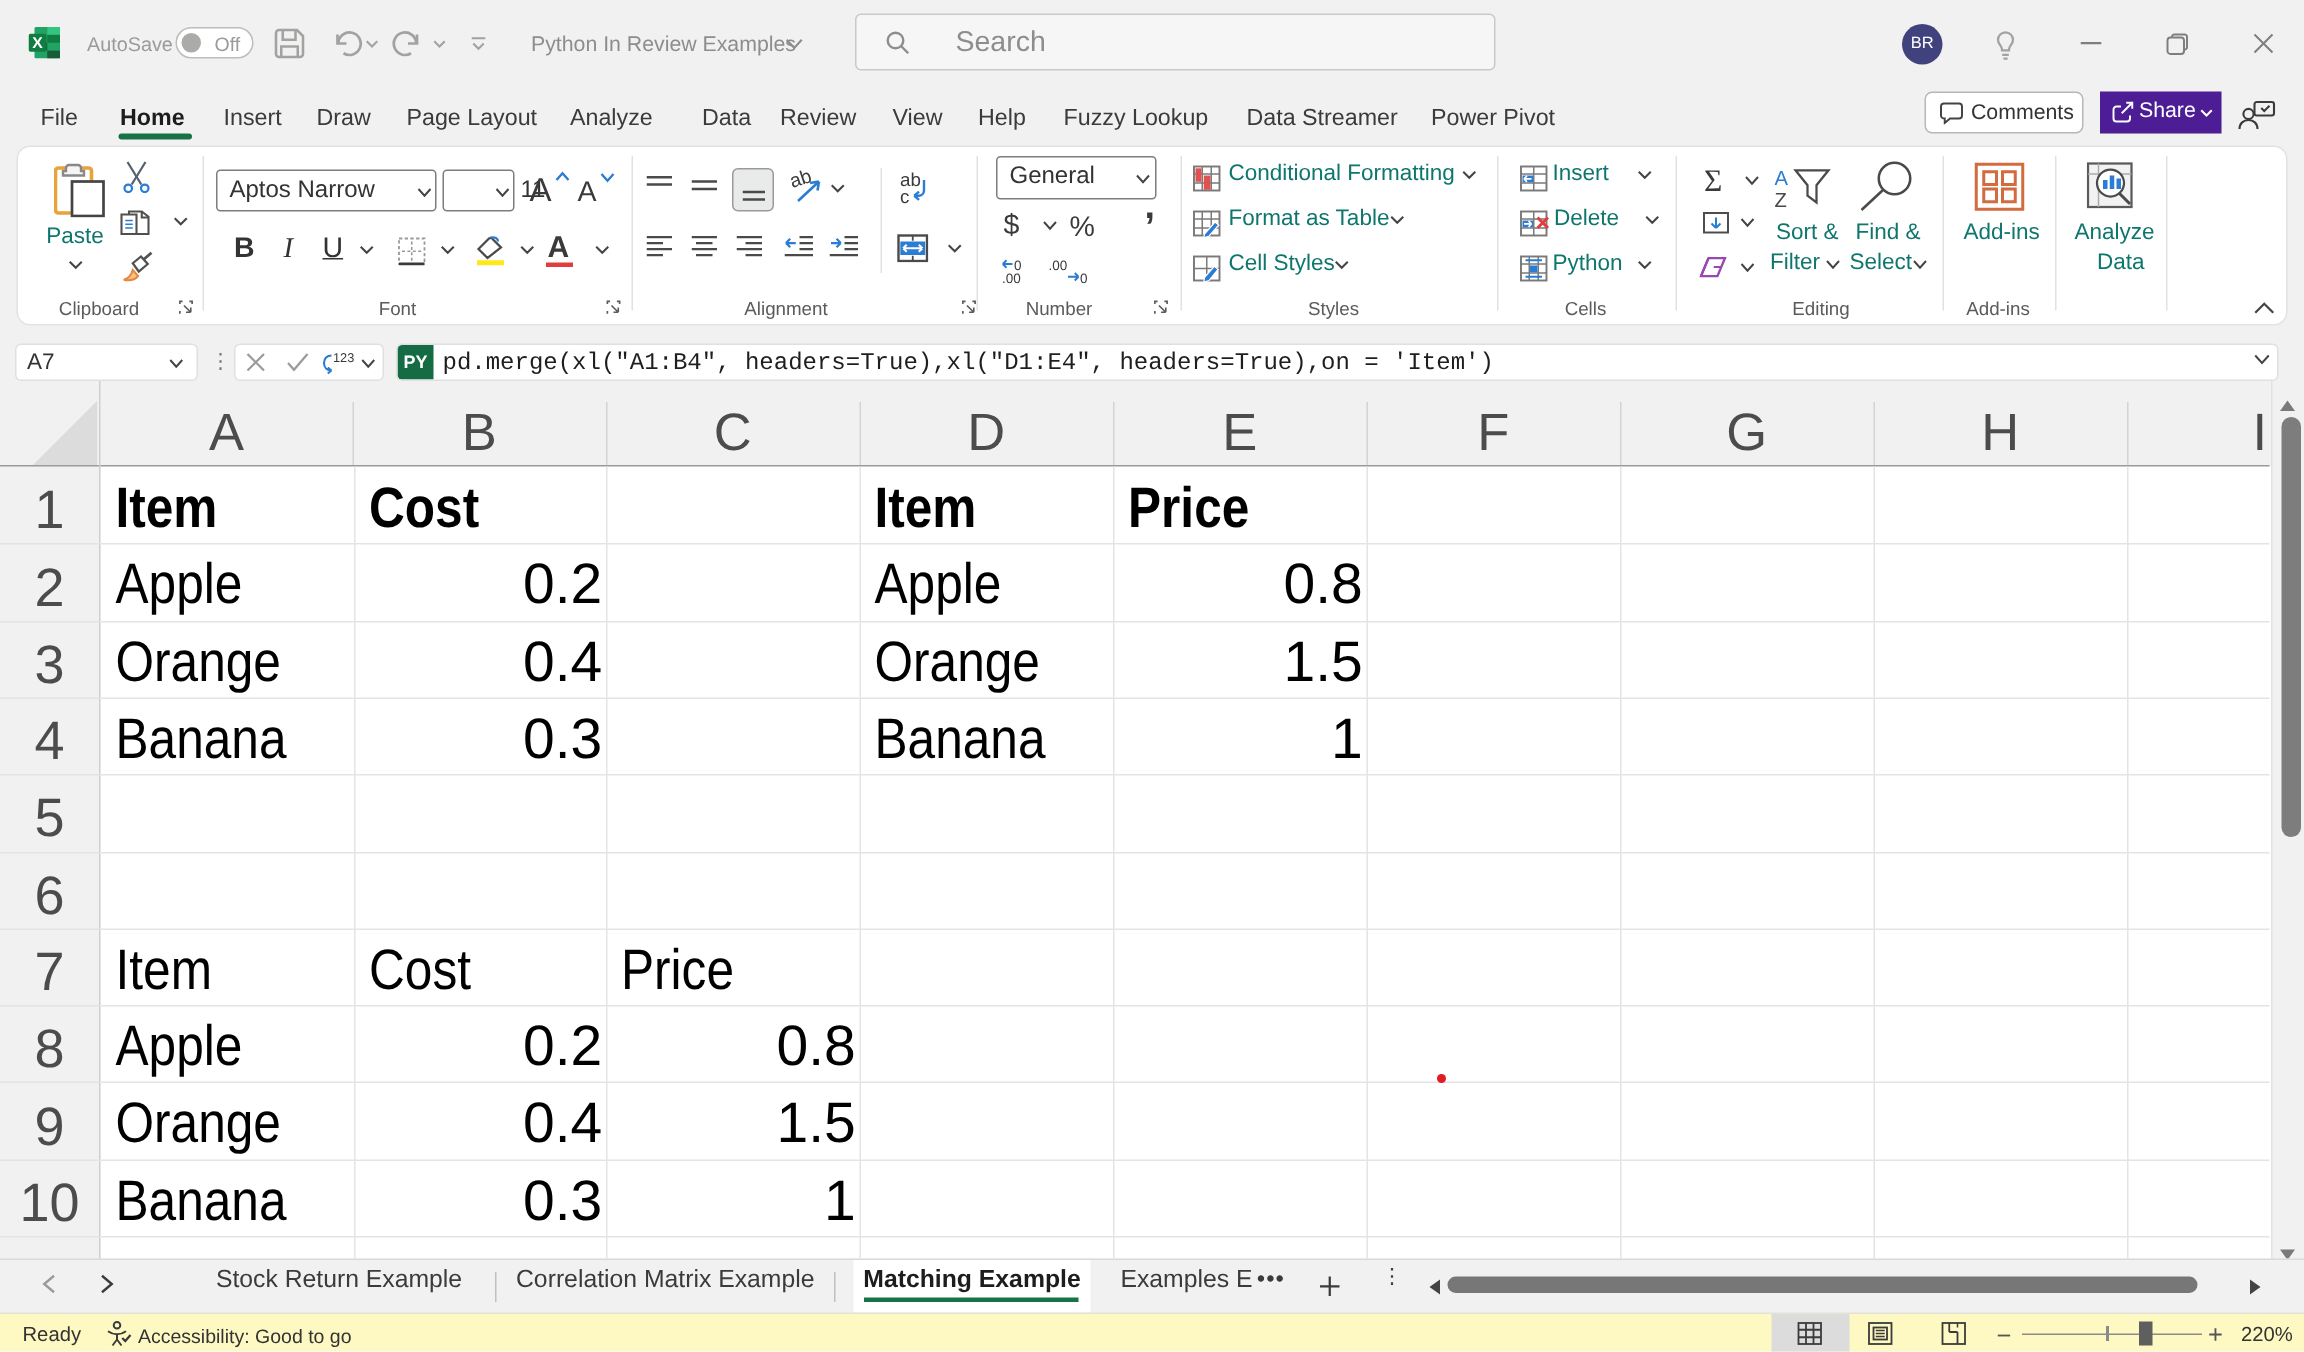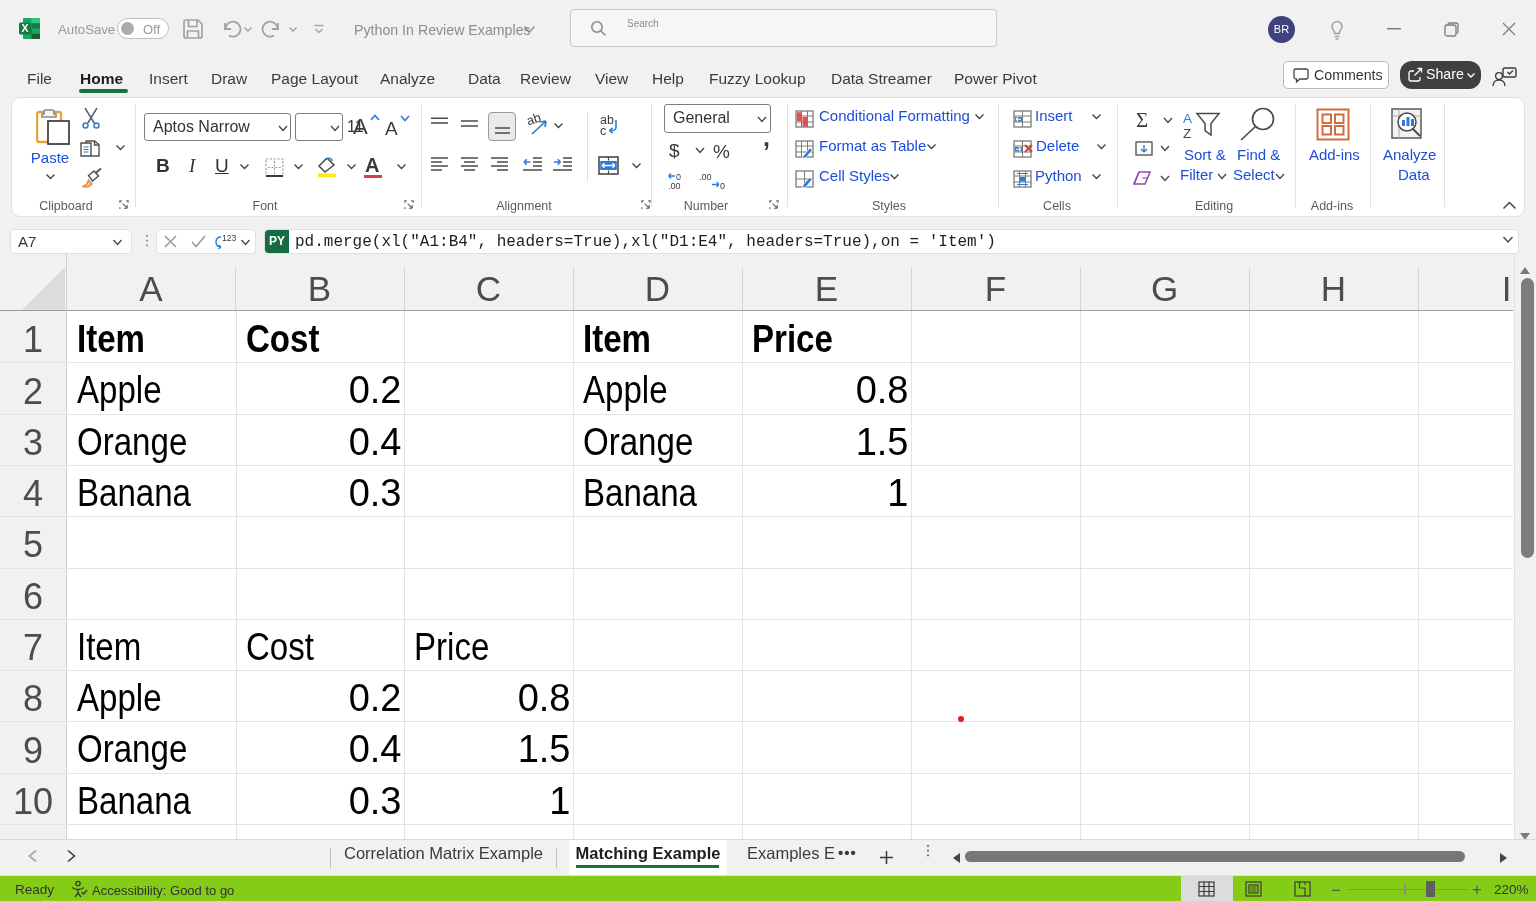--- a/index.html
+++ b/index.html
@@ -9,40 +9,40 @@
 
 #titlebar { position:absolute; left:0; top:0; width:1536px; height:58px; background:#f0f1f0; }
 
 #menurow { position:absolute; left:0; top:58px; width:1536px; height:39px; background:#f0f1f0; }
 .mtab { position:absolute; top:12px; font-size:15.5px; color:#3b3b3b; white-space:nowrap; }
 
 #ribbon { position:absolute; left:11px; top:97px; width:1514px; height:120px; background:#ffffff; border:1px solid #e2e2e2; border-radius:9px; }
 .gsep { position:absolute; top:6px; height:103px; width:1px; background:#e3e1e0; }
 .glabel { position:absolute; top:101px; font-size:12.5px; color:#5c5b59; text-align:center; white-space:nowrap; transform:translateX(-50%); }
 .launcher { position:absolute; top:104px; width:10px; height:10px; }
-.rtext { font-size:15px; color:#1d4ed8; white-space:nowrap; position:absolute; }
+.rtext { font-size:15px; color:#0f766e; white-space:nowrap; position:absolute; }
 .chev { position:absolute; }
 
 #fbar { position:absolute; left:0; top:217px; width:1536px; height:45px; background:#f0f1f0; }
 .fbox { position:absolute; top:12px; height:25px; background:#fff; border:1px solid #e0e0e0; border-radius:4px;padding-left:18px; }
 
 #grid { position:absolute; left:0; top:254px; width:1536px; height:586px; background:#f0f1f0; }
 #sheet { position:absolute; left:67px; top:57px; width:1446.5px; height:528.5px; background:#fff; }
 .colhdr { position:absolute; top:15px; font-size:35px; color:#4c4c4c; text-align:center; font-weight:400; line-height:40px; }
 .rowhdr { position:absolute; left:0; width:66px; text-align:center; font-size:36px; color:#4c4c4c; height:51px; line-height:51.3px; }
 .cell { position:absolute; font-size:38px; color:#000; white-space:nowrap; height:51px; line-height:51.3px; transform:scaleX(0.87); transform-origin:left center; }
 .cb { font-weight:bold; }
 .celln { position:absolute; font-size:38px; color:#000; white-space:nowrap; text-align:right; height:51px; line-height:51.3px; }
 .gv { position:absolute; width:1px; background:#e4e4e4; }
 .gh { position:absolute; height:1px; background:#e4e4e4; }
 
 #tabbar { position:absolute; left:0; top:839px; width:1536px; height:36px; background:#f0f1f0; border-top:1px solid #dadada; }
 .stab { position:absolute; top:0; height:36px; line-height:27px; font-size:16.5px; color:#3b3b3b; text-align:center; }
 
-#statusbar { position:absolute; left:0; top:875px; width:1536px; height:26px; background:#84cc16; border-top:1px solid #e0e0e0; font-size:13.5px; color:#333; }
+#statusbar { position:absolute; left:0; top:875px; width:1536px; height:26px; background:#fef9c3; border-top:1px solid #e0e0e0; font-size:13.5px; color:#333; }
 </style>
 </head>
 <body>
 <div id="titlebar">
 
   <svg class="abs" style="left:19px;top:18px" width="21" height="21" viewBox="0 0 21 21">
     <rect x="4" y="0" width="17" height="21" rx="1" fill="#21a366"></rect>
     <rect x="12.5" y="0" width="8.5" height="5.25" fill="#33c481"></rect>
     <rect x="12.5" y="15.75" width="8.5" height="5.25" fill="#185c37"></rect>
     <rect x="12.5" y="5.25" width="8.5" height="5.25" fill="#107c41"></rect>
@@ -86,21 +86,21 @@
   <div class="abs" style="left:354px;top:22px;font-size:14.2px;color:#8d8d8b;">Python In Review Examples</div>
   <svg class="abs" style="left:523px;top:25px" width="13" height="9" viewBox="0 0 13 9" fill="none" stroke="#8d8d8b" stroke-width="1.4">
       <path d="M1.5 1.5 L6.5 7 L11.5 1.5"></path>
     </svg>
 
   <div class="abs" style="left:570px;top:9px;width:427px;height:38px;background:#f5f6f5;border:1px solid #c9c9c7;border-radius:4px;">
     <svg class="abs" style="left:19px;top:10px" width="17" height="17" viewBox="0 0 17 17" fill="none" stroke="#8d8d8b" stroke-width="1.6">
       <circle cx="7" cy="7" r="5.2"></circle>
         <path d="M11 11 L15.5 15.5"></path>
     </svg>
-    <div class="abs" style="left:56px;top:8px;font-size:10px;color:#8d8d8b;">Search</div>
+    <div class="abs" style="left:66px;top:8px;font-size:19px;color:#8d8d8b;">Search</div>
   </div>
 
   <div class="abs" style="left:1268px;top:16px;width:27px;height:27px;border-radius:50%;background:#40427e;color:#fff;font-size:11px;text-align:center;line-height:27px;">BR</div>
 
   <svg class="abs" style="left:1329px;top:19px" width="16" height="21" viewBox="0 0 16 21" fill="none" stroke="#a2a2a0" stroke-width="1.5">
     <path d="M3 7.5 a5 5 0 1 1 10 0 c0 2.2-1.2 3.2-2 4.5 c-.5.8-.7 1.5-.7 2.5 h-4.6 c0-1-.2-1.7-.7-2.5 c-.8-1.3-2-2.3-2-4.5 Z"></path>
     <path d="M5.8 17.5 h4.4"></path>
       <path d="M6.6 20 h2.8"></path>
   </svg>
 
@@ -131,21 +131,21 @@
   <div class="mtab" style="left:831px;">Data Streamer</div>
   <div class="mtab" style="left:954px;">Power Pivot</div>
 
   <div class="abs" style="left:1283px;top:3px;width:106px;height:28px;background:#fff;border:1px solid #b9b7b5;border-radius:5px;">
     <svg class="abs" style="left:9px;top:6px" width="16" height="15" viewBox="0 0 16 15" fill="none" stroke="#444" stroke-width="1.3">
       <path d="M1 3 a2 2 0 0 1 2-2 h10 a2 2 0 0 1 2 2 v6 a2 2 0 0 1 -2 2 h-6 l-3.5 3 v-3 h-.5 a2 2 0 0 1 -2-2 Z"></path>
     </svg>
     <div class="abs" style="left:30px;top:5px;font-size:14.2px;color:#333;">Comments</div>
   </div>
 
-  <div class="abs" style="left:1400px;top:3px;width:81px;height:28px;background:#404040;border-radius:12px;padding-left:24px;">
+  <div class="abs" style="left:1400px;top:3px;width:81px;height:28px;background:#4c1d95;border-radius:0;padding-left:24px;">
     <svg class="abs" style="left:7px;top:6px" width="16" height="16" viewBox="0 0 16 16" fill="none" stroke="#fff" stroke-width="1.3">
       <path d="M7 4 H4 a2 2 0 0 0 -2 2 v6 a2 2 0 0 0 2 2 h7 a2 2 0 0 0 2-2 v-2"></path>
       <path d="M10.5 1.5 H14.5 V5.5"></path>
         <path d="M14 2 L7.5 8.5"></path>
     </svg>
     <div class="abs" style="left:26px;top:5px;font-size:14.2px;color:#fff;">Share</div>
     <svg class="abs" style="left:66px;top:11px" width="10" height="7" viewBox="0 0 10 7" fill="none" stroke="#fff" stroke-width="1.4">
         <path d="M1.5 1.5 L5 5 L8.5 1.5"></path>
       </svg>
   </div>
@@ -603,20 +603,21 @@
       <path d="M1 1 H11 L6 8 Z" fill="#7a7a7a"></path>
     </svg>
 </div>
 <div id="tabbar">
   <svg class="abs" style="left:27px;top:9px" width="11" height="14" viewBox="0 0 11 14" fill="none" stroke="#9a9a9a" stroke-width="1.6">
       <path d="M9 1.5 L2.5 7 L9 12.5"></path>
     </svg>
   <svg class="abs" style="left:66px;top:9px" width="11" height="14" viewBox="0 0 11 14" fill="none" stroke="#3b3b3b" stroke-width="1.6">
       <path d="M2 1.5 L8.5 7 L2 12.5"></path>
     </svg>
+  <div class="stab" style="left:130px;width:192px;">Stock Return Example</div>
   <div class="abs" style="left:330px;top:8px;width:1px;height:20px;background:#c0c0c0;"></div>
   <div class="stab" style="left:336px;width:215px;">Correlation Matrix Example</div>
   <div class="abs" style="left:556px;top:8px;width:1px;height:20px;background:#c0c0c0;"></div>
   <div class="abs" style="left:569px;top:0;width:158px;height:36px;background:#fff;"></div>
   <div class="stab" style="left:569px;width:158px;font-weight:bold;color:#1d1d1d;">Matching Example</div>
   <div class="abs" style="left:576px;top:25px;width:143px;height:3px;background:#177245;"></div>
   <div class="stab" style="left:741px;width:100px;">Examples E</div>
   <div class="abs" style="left:838px;top:4px;font-size:15px;color:#3b3b3b;letter-spacing:1px;font-weight:bold;">•••</div>
   <svg class="abs" style="left:879px;top:10px" width="15" height="15" viewBox="0 0 15 15" fill="none" stroke="#3b3b3b" stroke-width="1.5">
       <path d="M7.5 1 V14 M1 7.5 H14"></path>

